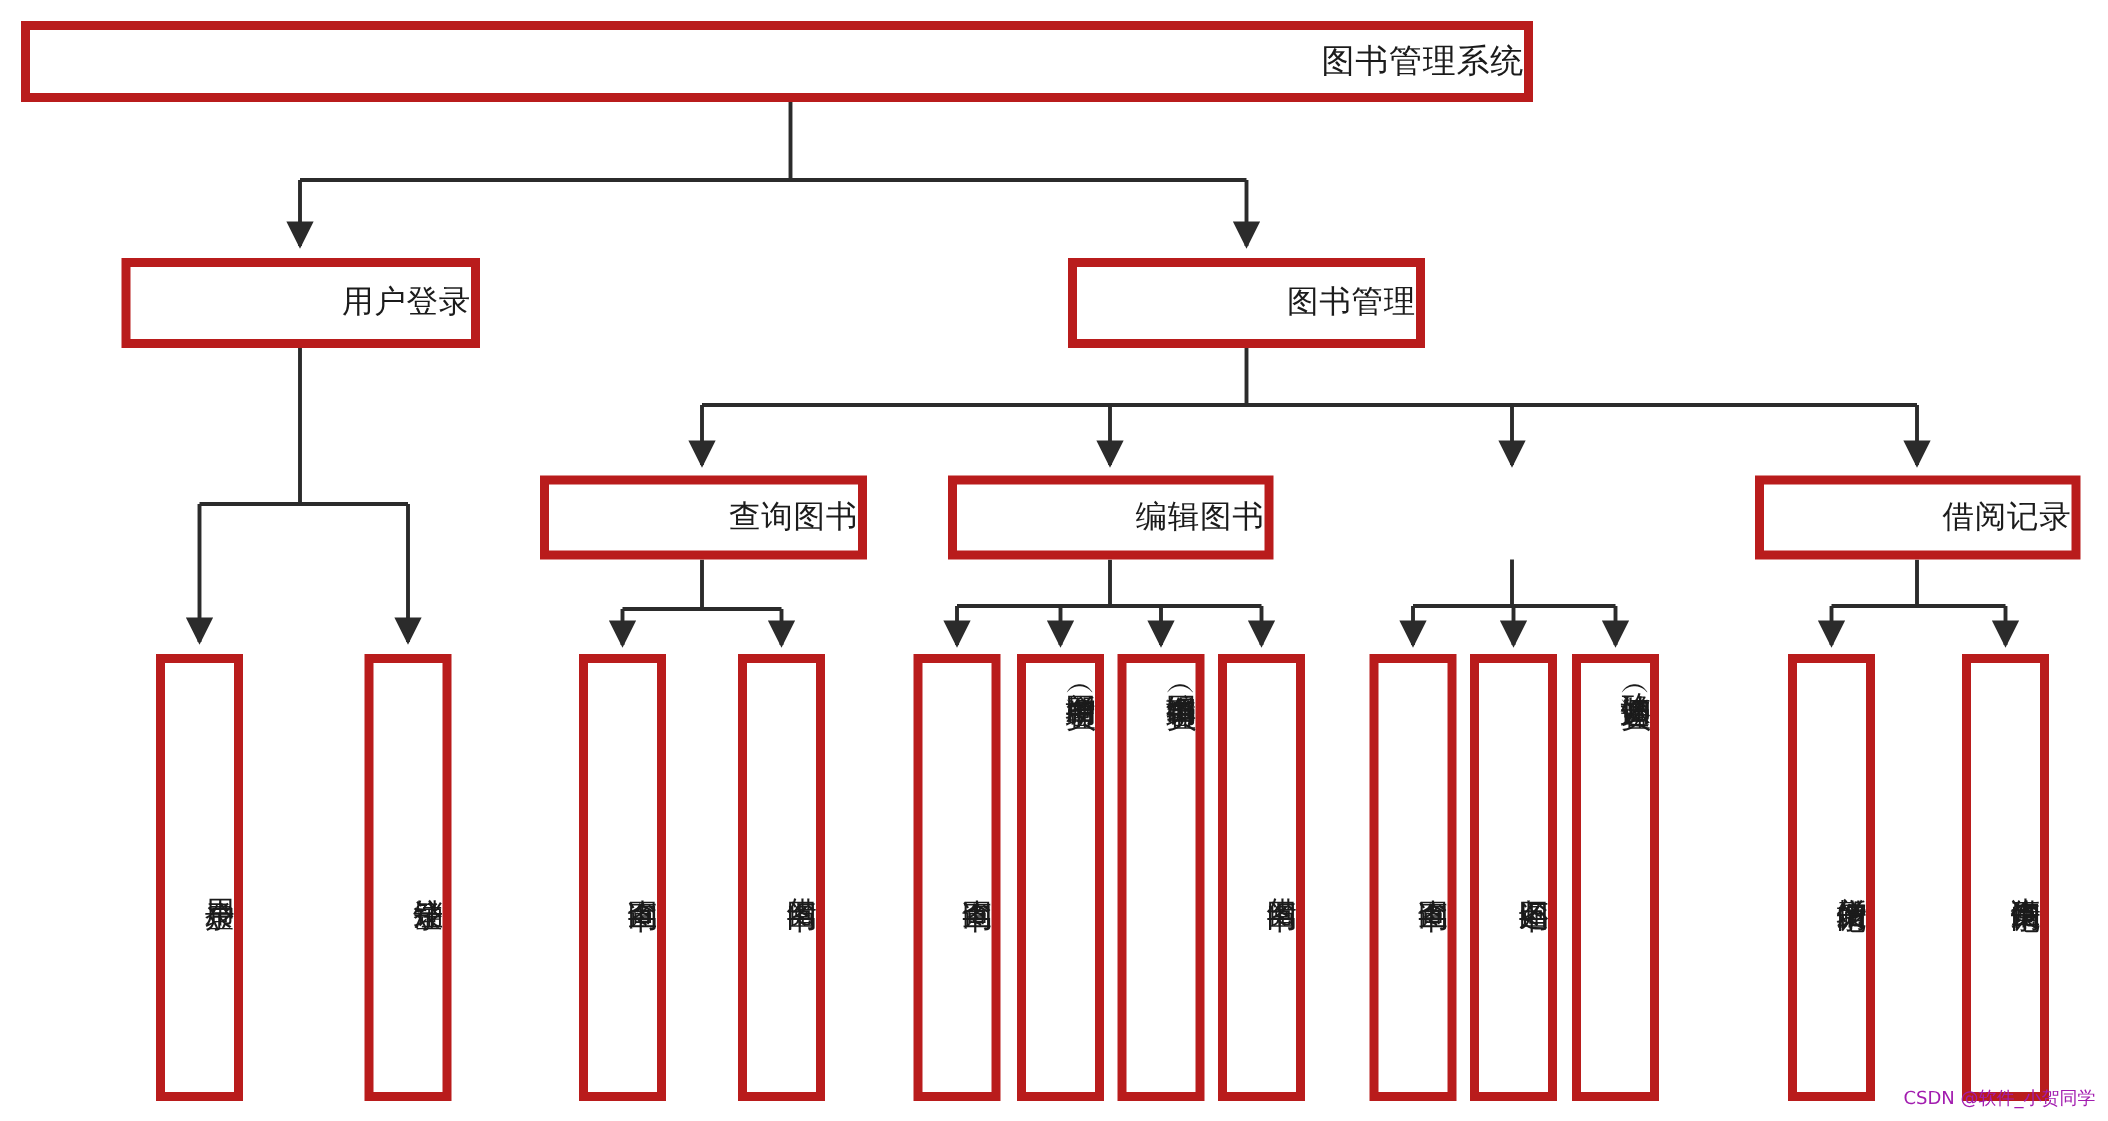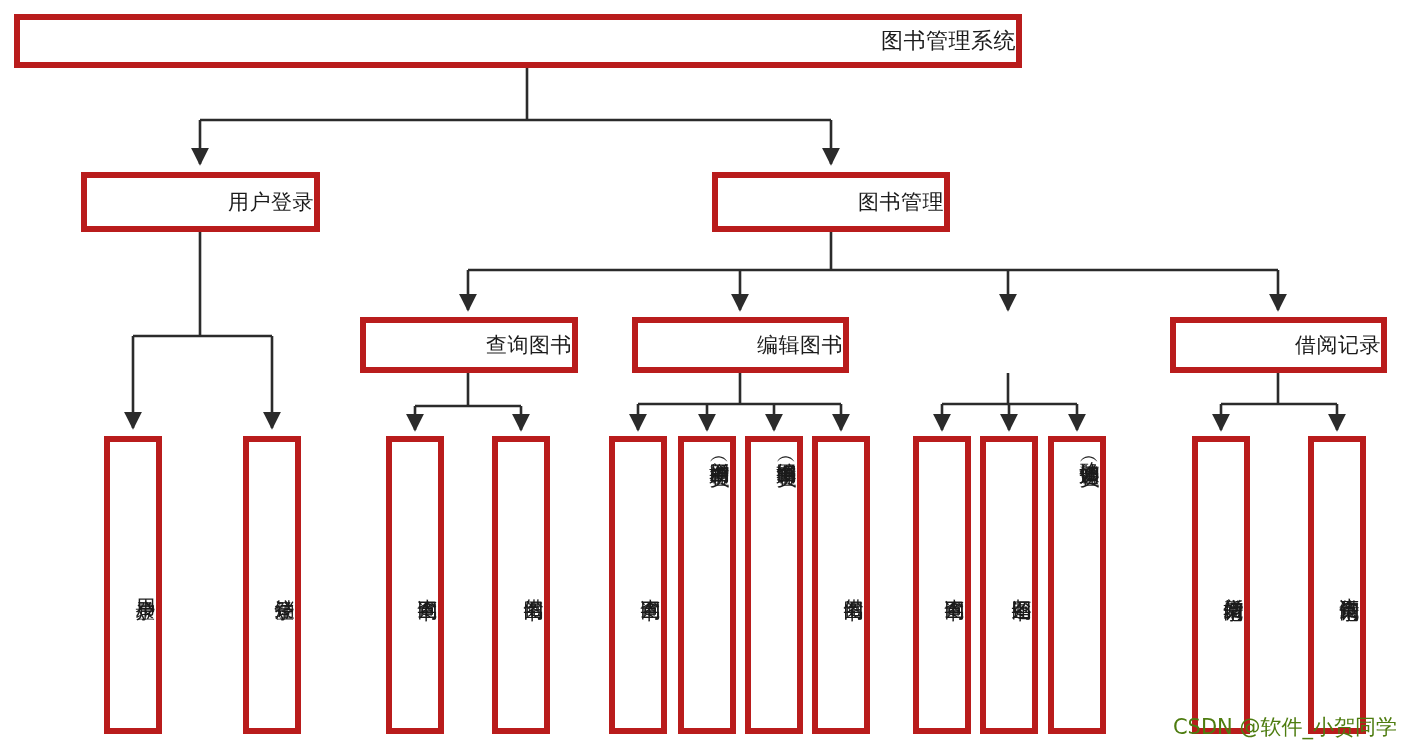--- a/index.html
+++ b/index.html
@@ -67,22 +67,22 @@
     white-space: nowrap;
   }
   .node.v.mid {
     align-items: center;
     padding-top: 0;
   }
   .watermark {
     position: absolute;
     right: 8px;
     bottom: 6px;
-    font-size: 21px;
-    color: #4d7c0f;
+    font-size: 12px;
+    color: #a21caf;
     z-index: 8;
     white-space: nowrap;
     font-family: "DejaVu Sans", sans-serif;
   }
 </style>
 </head>
 <body>
 
 <div id="canvas">
 

